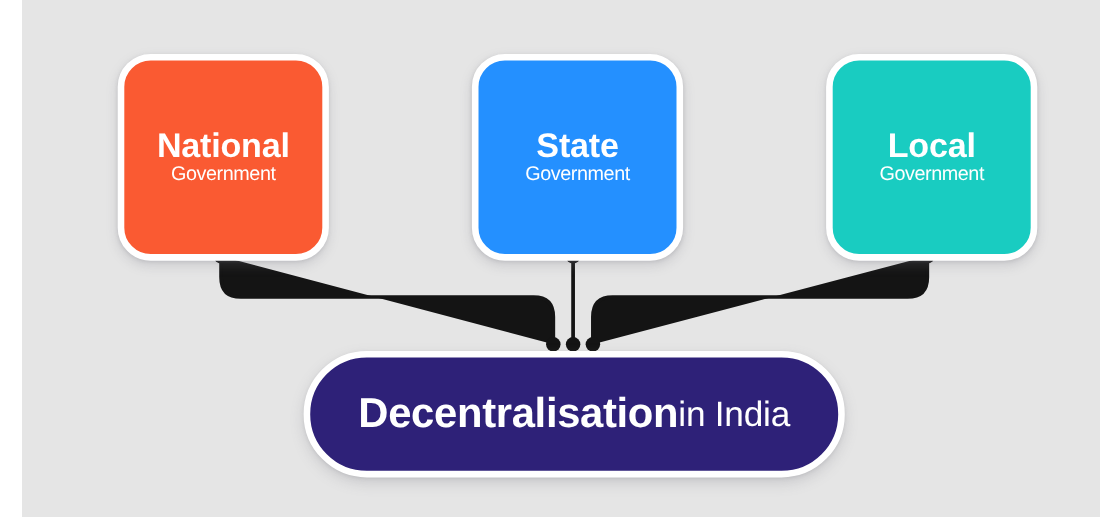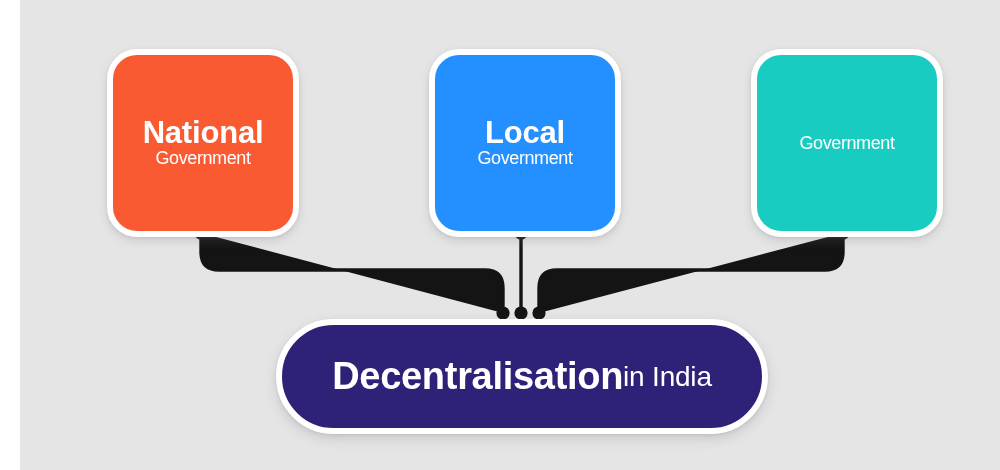--- a/index.html
+++ b/index.html
@@ -94,21 +94,21 @@
     user-select: none;
   }
   #node-decentralisation .pill-title {
     font-size: 38px;
     font-weight: bold;
     line-height: 1.05;
     letter-spacing: -0.3px;
     white-space: nowrap;
   }
   #node-decentralisation .pill-sub {
-    font-size: 28px;
+    font-size: 32px;
     font-weight: normal;
     line-height: 1.2;
     letter-spacing: -0.2px;
     white-space: nowrap;
   }
 </style>
 </head>
 <body>
 
 <div id="diagram" style="background: #e5e5e5; margin-left: 20px;">
@@ -131,25 +131,26 @@
       <circle cx="519" cy="313" r="6.6"></circle>
     </g>
   </svg>
 
   <div class="node-box" id="node-national" style="background: rgb(250, 90, 50); color: rgb(255, 255, 255);">
     <div class="node-title">National</div>
     <div class="node-sub overflow">Government</div>
   </div>
 
   <div class="node-box" id="node-state" style="background: rgb(36, 144, 255); color: rgb(255, 255, 255);">
-    <div class="node-title">Local</div>
+    <div class="node-title">State</div>
     <div class="node-sub overflow">Government</div>
   </div>
 
   <div class="node-box" id="node-local" style="background: rgb(25, 204, 193); color: rgb(255, 255, 255);">
+    <div class="node-title">Local</div>
     <div class="node-sub overflow">Government</div>
   </div>
 
   <div id="node-decentralisation" style="background: rgb(46, 33, 120); color: rgb(255, 255, 255);">
     <div class="pill-title">Decentralisation</div>
     <div class="pill-sub">in India</div>
   </div>
 
 </div>
 

